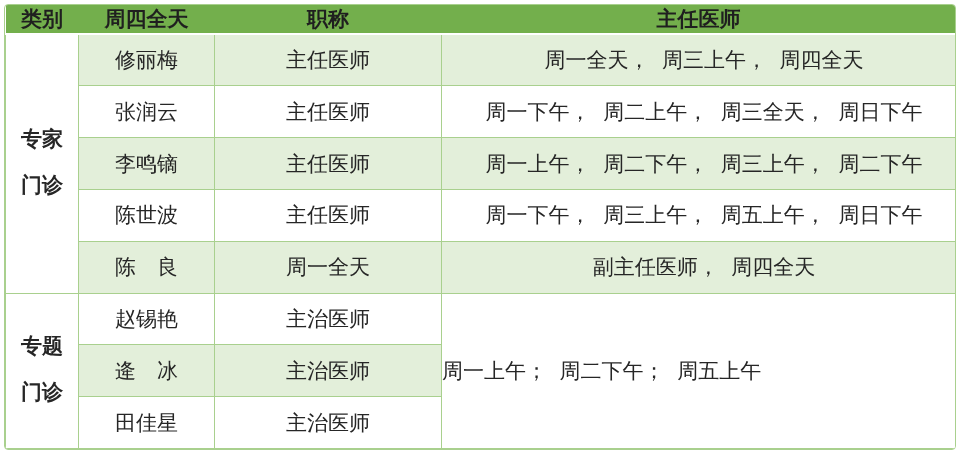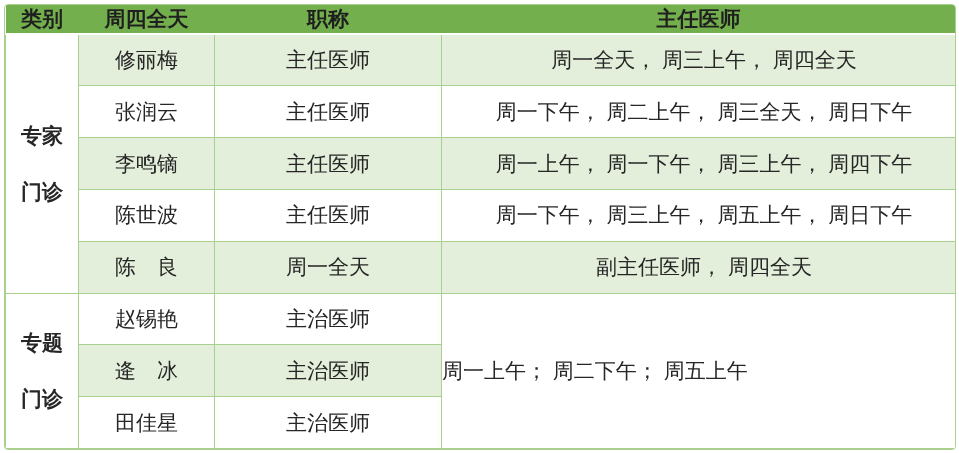--- a/index.html
+++ b/index.html
@@ -40,28 +40,29 @@
   }
   tr.head-row{height:26px;}
   tr.data-row{height:50px;}
   td{
     border:1px solid var(--border);
     font-size:21px;
     color:var(--body-text);
     text-align:center;
     padding:0;
     overflow:hidden;
+    font-family:Liberation Mono, monospace;
   }
   td.bg-g{background:var(--row-alt);}
   td.bg-w{background:var(--white);}
   td.cat{
     background:var(--white);
     font-weight:bold;
     white-space:pre-line;
-    line-height:56px;
+    line-height:46px;
     vertical-align:middle;
   }
   td.time{
     text-align:center;
     padding-left:11px;
   }
   td.time-merged{
     background:var(--white);
     text-align:left;
     padding-left:0;
@@ -95,21 +96,21 @@
         <td class="bg-g time">周一全天， 周三上午， 周四全天</td>
       </tr>
       <tr class="data-row">
         <td class="bg-w">张润云</td>
         <td class="bg-w">主任医师</td>
         <td class="bg-w time">周一下午， 周二上午， 周三全天， 周日下午</td>
       </tr>
       <tr class="data-row">
         <td class="bg-g">李鸣镝</td>
         <td class="bg-g">主任医师</td>
-        <td class="bg-g time">周一上午， 周一下午， 周三上午， 周四下午</td>
+        <td class="bg-g time">周一上午， 周二下午， 周三上午， 周二下午</td>
       </tr>
       <tr class="data-row">
         <td class="bg-w">陈世波</td>
         <td class="bg-w">主任医师</td>
         <td class="bg-w time">周一下午， 周三上午， 周五上午， 周日下午</td>
       </tr>
       <tr class="data-row">
         <td class="bg-g">陈　良</td>
         <td class="bg-g">周一全天</td>
         <td class="bg-g time">副主任医师， 周四全天</td>

